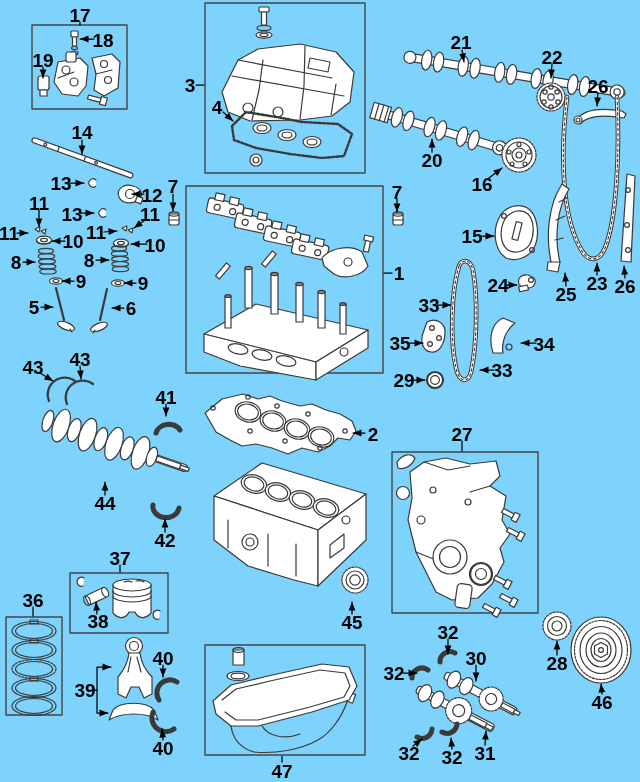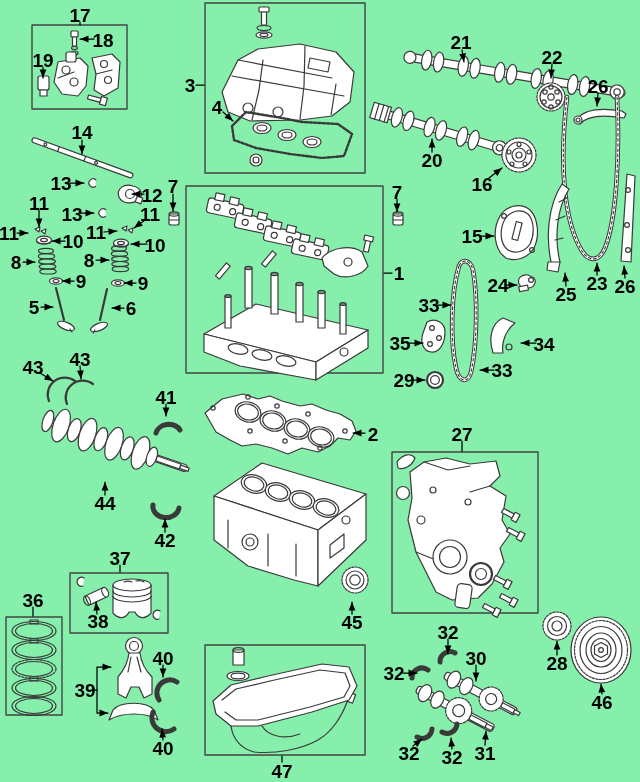--- a/index.html
+++ b/index.html
@@ -1,16 +1,16 @@
 <!DOCTYPE html>
 <html><head>
 <meta charset="utf-8">
 <style>
   html,body{margin:0;padding:0;background:#ffffff;}
-  #stage{position:relative;width:640px;height:782px;background:#86efac;overflow:hidden;}
+  #stage{position:relative;width:640px;height:782px;background:#7dd3fc;overflow:hidden;}
   svg{display:block;}
   
   #diagram path,#diagram rect,#diagram ellipse,#diagram circle,#diagram line,#diagram polyline,#diagram polygon{
     stroke:#3a3a3a;stroke-width:1.2;fill:none;stroke-linejoin:round;stroke-linecap:round;
   }
   #diagram .w{fill:#ffffff;}
   #diagram .part-box{stroke:#444;stroke-width:1.4;fill:none;}
   #diagram .chain-o{stroke-width:4.6;}
   #diagram .chain-i{stroke:#ffffff;stroke-width:2.6;}
   #diagram .chain-d{stroke-width:1.1;stroke-dasharray:2.6 2.6;}

